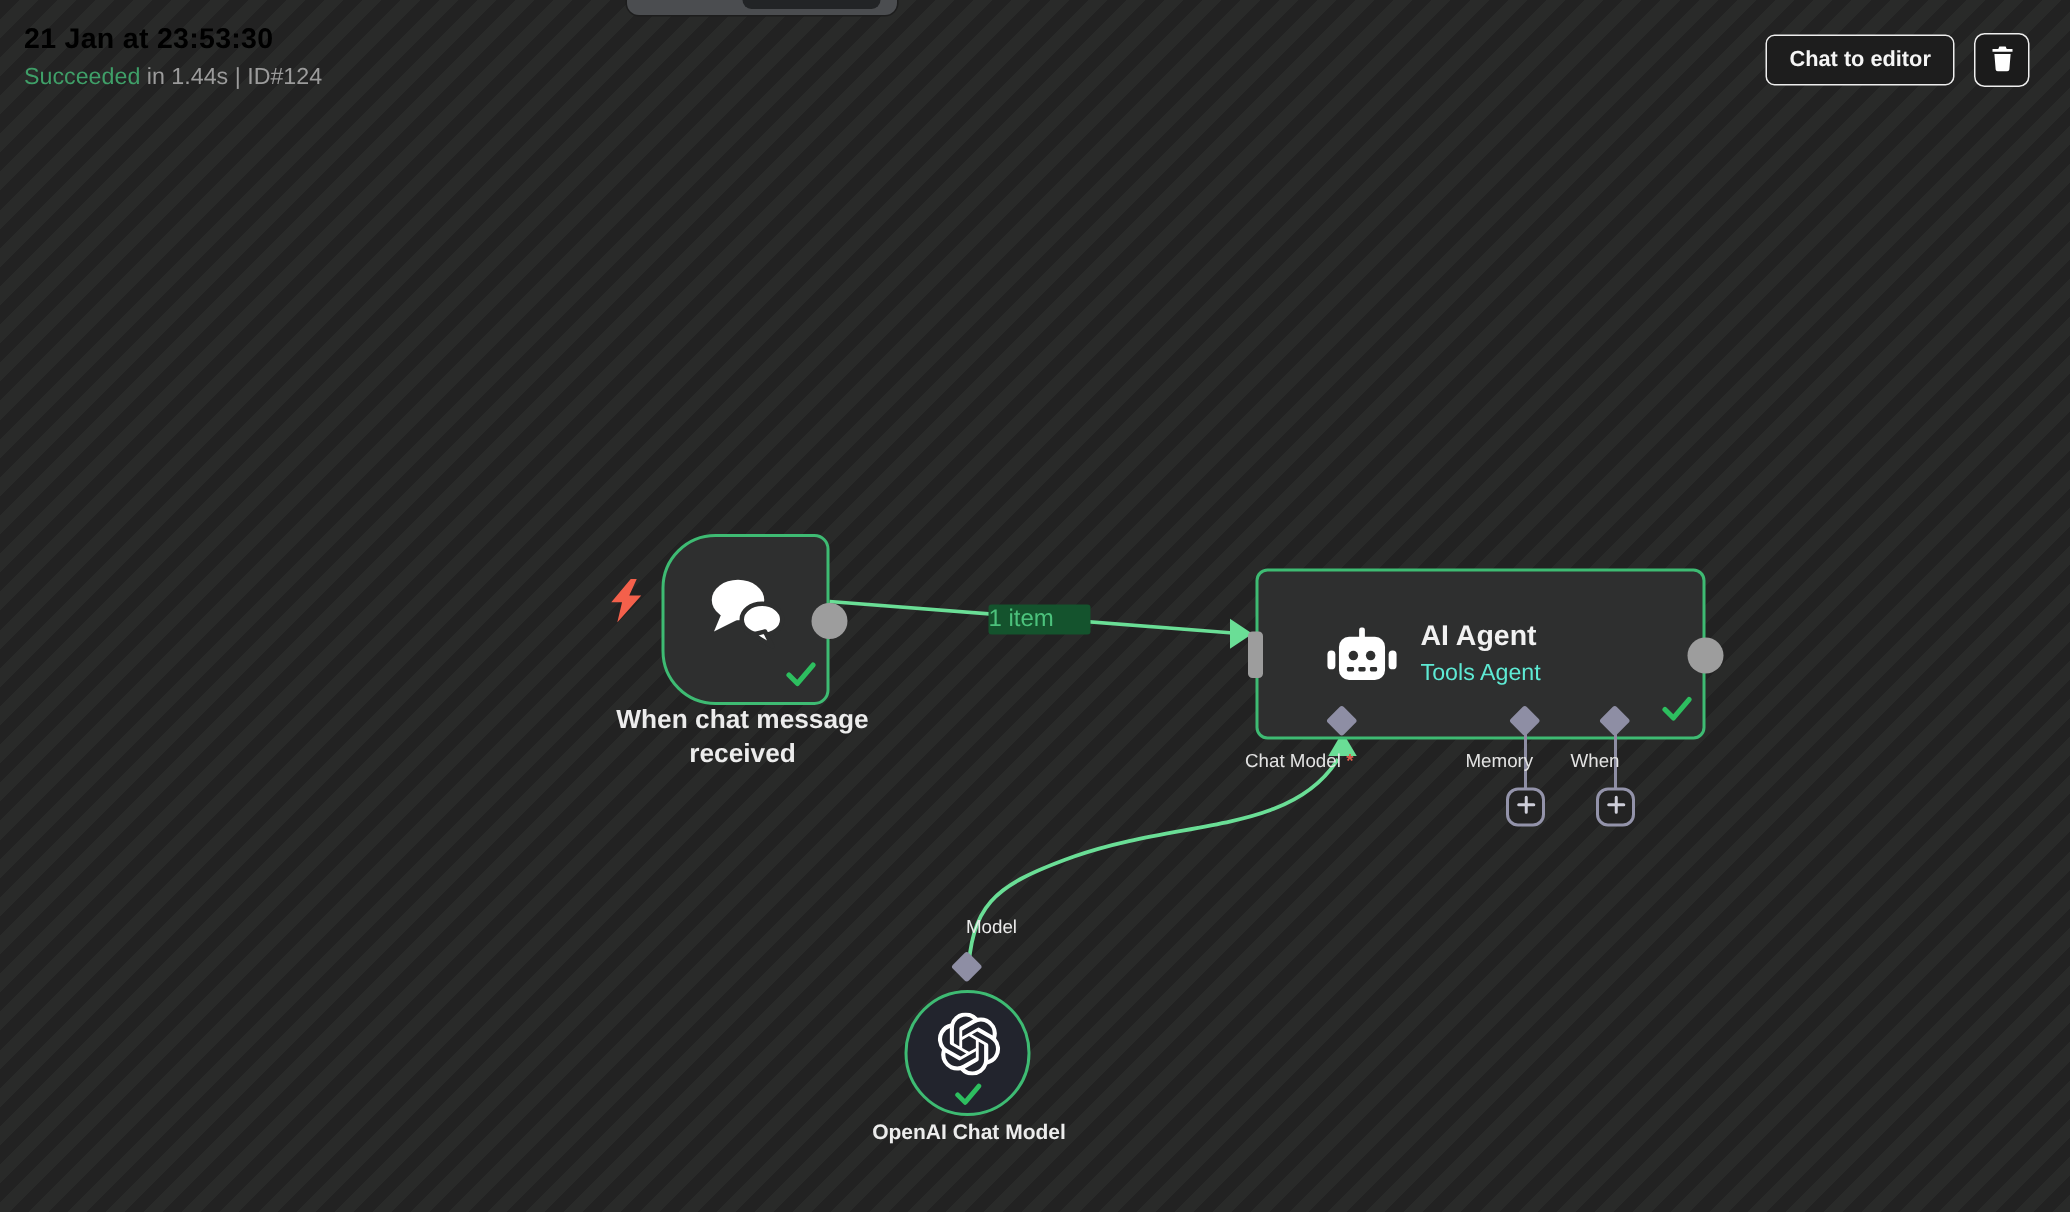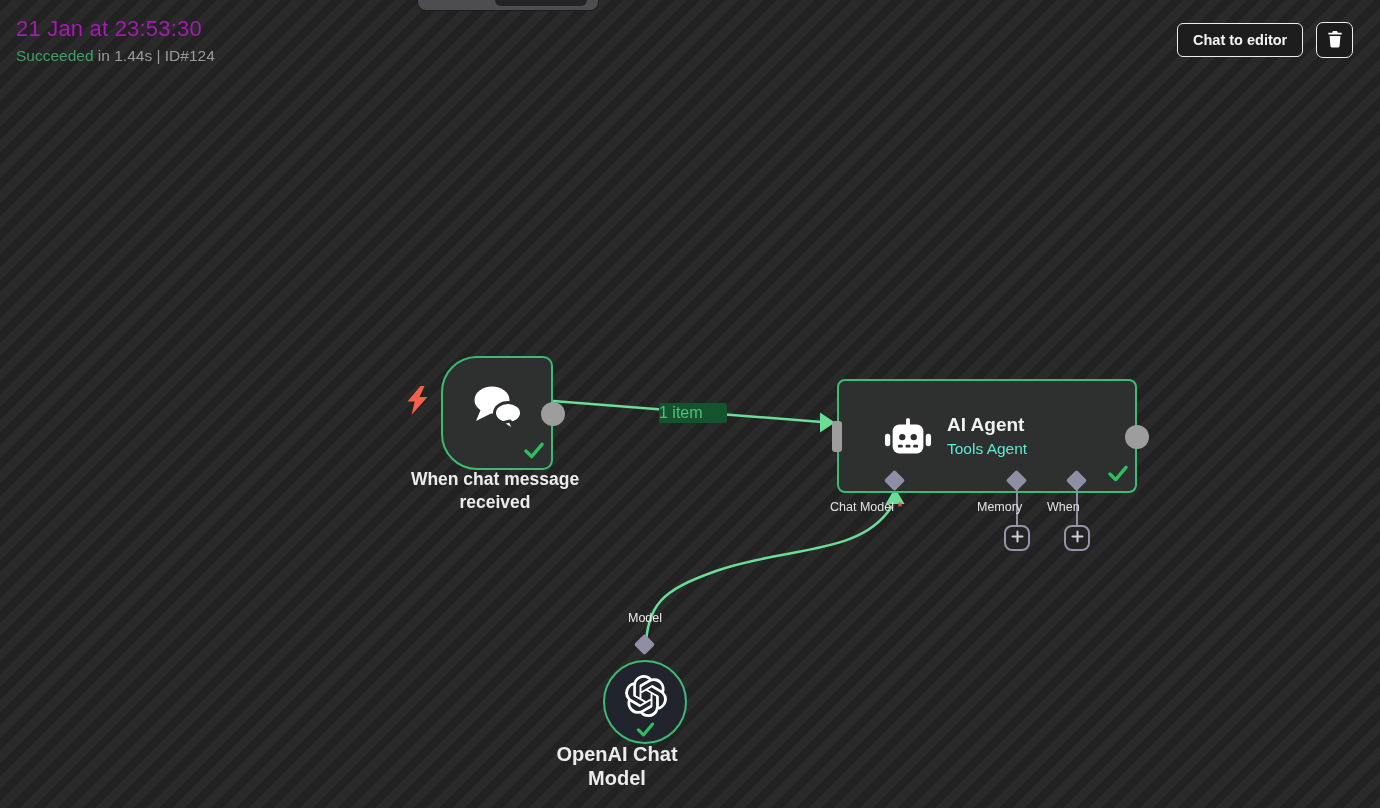--- a/index.html
+++ b/index.html
@@ -9,21 +9,21 @@
     background:
       repeating-linear-gradient(135deg, #222222 0px, #222222 9px, #292a29 9px, #292a29 18px);
     color: #e8e8e8;
     overflow: hidden;
     position: relative;
   }
   .abs { position: absolute; }
 
   
   .exec-header { left: 16px; top: 16px; z-index: 10; }
-  .exec-time { font-size: 22px; font-weight: 400; color: #a21caf; letter-spacing: 0.2px; }
+  .exec-time { font-size: 19px; font-weight: 700; color: #000000; letter-spacing: 0.2px; }
   .exec-status-line { margin-top: 5px; font-size: 15.5px; color: #9b9b9b; }
   .exec-status { color: #3f9f68; }
 
   
   .seg-control {
     left: 418px; top: -16px; width: 180px; height: 26px;
     background: #4b4d50; border-radius: 8px; z-index: 9;
     box-shadow: 0 0 0 1px #1d1d1d;
   }
   .seg-pill {
@@ -49,21 +49,21 @@
   #edge-layer { left: 0; top: 0; z-index: 1; }
   .edge { stroke: #6ade96; stroke-width: 2.5; fill: none; }
   .edge-arrow { fill: #6ade96; }
 
   .edge-label {
     left: 659px; top: 403px; width: 68px; text-align: left;
     background: #14532d; color: #4cc27c; font-size: 16px; padding: 1px 0;
     z-index: 2; border-radius: 2px;
   }
   .model-port-label {
-    left: 612px; top: 611px; width: 66px; text-align: center;
+    left: 612px; top: 611px; width: 66px; text-align: right;
     color: #eaeaea; font-size: 12.5px; z-index: 2;
   }
 
   
   .node { background: #2e2f2f; border: 2px solid #3ebb73; z-index: 2; margin-top: 12px; }
   .node-trigger {
     left: 441px; top: 344px; width: 112px; height: 114px;
     border-radius: 36px 10px 10px 36px;
   }
   .node-agent {
@@ -87,21 +87,21 @@
   .bolt { left: 406px; top: 386px; z-index: 2; }
 
   .agent-icon { position: absolute; left: 45px; top: 37px; }
   .agent-title { position: absolute; left: 108px; top: 33px; font-size: 19px; font-weight: 700; color: #f1f1f1; }
   .agent-subtitle { position: absolute; left: 108px; top: 59px; font-size: 15.5px; color: #5eead4; }
 
   .node-label {
     text-align: center; color: #ececec; font-weight: 700; z-index: 2; line-height: 23px;
   }
   .trigger-label { left: 385px; top: 468px; width: 220px; font-size: 17.5px; text-align: center; }
-  .model-label  { left: 542px; top: 742px; width: 150px; font-size: 20px; line-height: 24px; }
+  .model-label  { left: 571px; top: 742px; width: 150px; font-size: 14px; line-height: 24px; }
 
   
   .diamond {
     position: absolute; width: 15px; height: 15px; background: #8e8ea4;
     transform: rotate(45deg); border-radius: 2px;
   }
   .d-chatmodel { left: 887px; top: 473px; z-index: 3; }
   .d-memory   { left: 1009px; top: 473px; z-index: 3; }
   .d-tool     { left: 1069px; top: 473px; z-index: 3; }
   .d-model-in { left: 637px; top: 637px; z-index: 1; }

